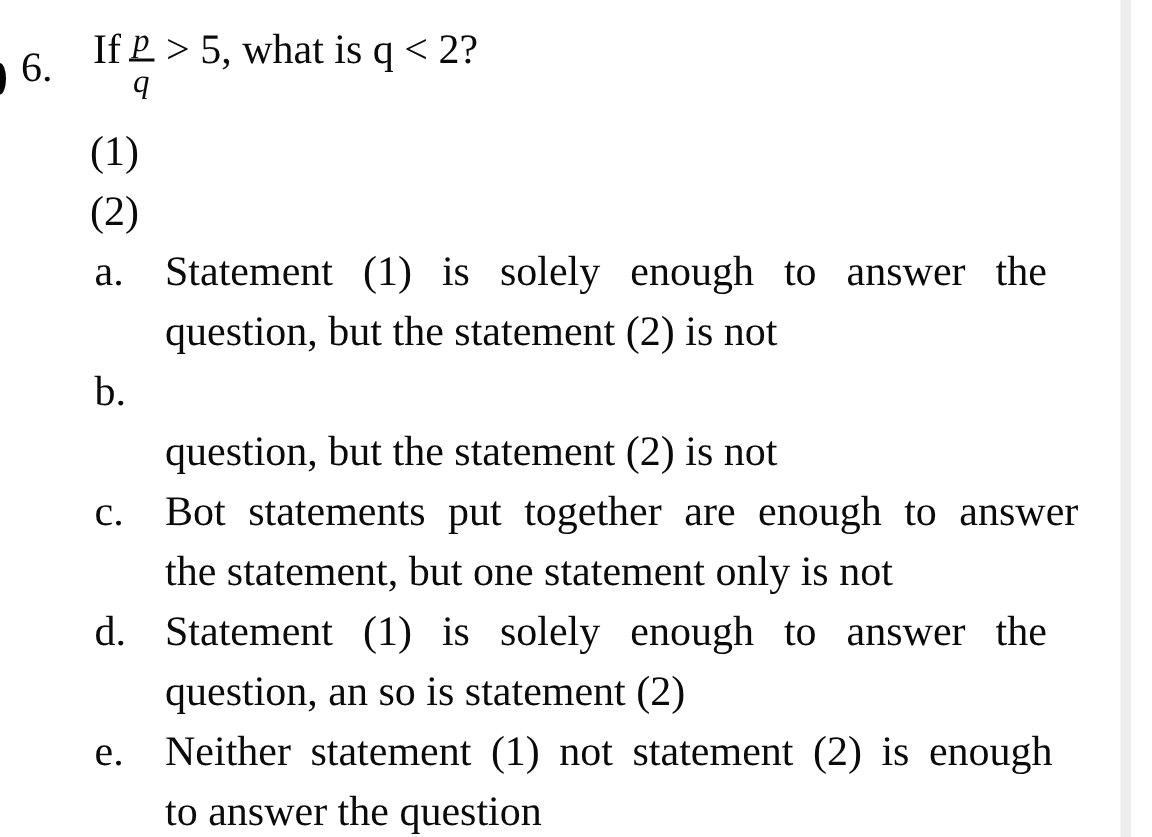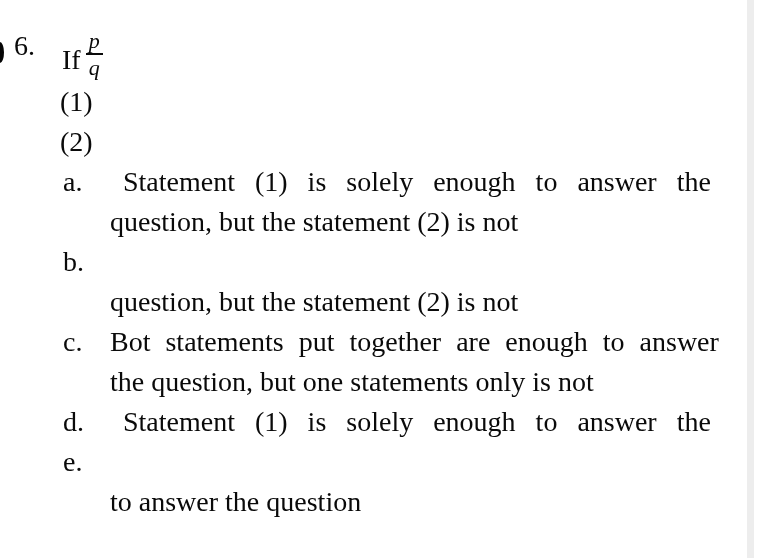--- a/index.html
+++ b/index.html
@@ -35,21 +35,21 @@
   }
   
   .q-row { position: relative; height: 82px; }
   .qnum { position: absolute; left: 14px; top: 26px; }
   .qtext {
     position: absolute;
     left: 62px;
     top: 14px;
     height: 66px;
     display: flex;
-    align-items: flex-end;
+    align-items: flex-start;
     white-space: pre;
   }
   .frac {
     display: flex;
     flex-direction: column;
     align-items: center;
     margin: 0 8px 0 5px;
     font-style: italic;
     font-size: 22px;
     line-height: 25px;
@@ -59,38 +59,39 @@
   
   .stmt-row { display: flex; padding-left: 60px; }
   .stmt-label { width: 53px; flex: none; }
   
   .opt-line { display: flex; padding-left: 63px; }
   .opt-letter { width: 47px; flex: none; }
   .opt-line.cont { padding-left: 110px; }
   
   .ws6  { word-spacing: 6px; }
   .ws8  { word-spacing: 8px; font-family: Liberation Serif, serif; }
-  .ws13 { word-spacing: 13px; margin-left: 13px; }
+  .ws13 { word-spacing: 13px; }
   .ws21 { word-spacing: 21px; }
 </style>
 </head>
 <body>
 
 <div class="page">
   <div class="edge-band"></div>
   <div class="edge-mark"></div>
 
   <div class="q-row">
     <span class="qnum">6.</span>
     <div class="qtext">
       <span>If</span>
       <span class="frac">
         <span class="num">p</span>
         <span class="den">q</span>
       </span>
+      <span>&gt; 5, what is q &lt; 2?</span>
     </div>
   </div>
 
   <div class="stmt-row">
     <span class="stmt-label">(1)</span>
   </div>
   <div class="stmt-row">
     <span class="stmt-label">(2)</span>
   </div>
 
@@ -107,27 +108,31 @@
   </div>
   <div class="opt-line cont">
     <span class="opt-text">question, but the statement (2) is not</span>
   </div>
 
   <div class="opt-line">
     <span class="opt-letter">c.</span>
     <span class="opt-text ws8">Bot statements put together are enough to answer</span>
   </div>
   <div class="opt-line cont">
-    <span class="opt-text">the question, but one statements only is not</span>
+    <span class="opt-text">the statement, but one statement only is not</span>
   </div>
 
   <div class="opt-line">
     <span class="opt-letter">d.</span>
     <span class="opt-text ws13">Statement (1) is solely enough to answer the</span>
   </div>
+  <div class="opt-line cont">
+    <span class="opt-text">question, an so is statement (2)</span>
+  </div>
 
   <div class="opt-line">
     <span class="opt-letter">e.</span>
+    <span class="opt-text ws6">Neither statement (1) not statement (2) is enough</span>
   </div>
   <div class="opt-line cont">
     <span class="opt-text">to answer the question</span>
   </div>
 </div>
 
 </body></html>

